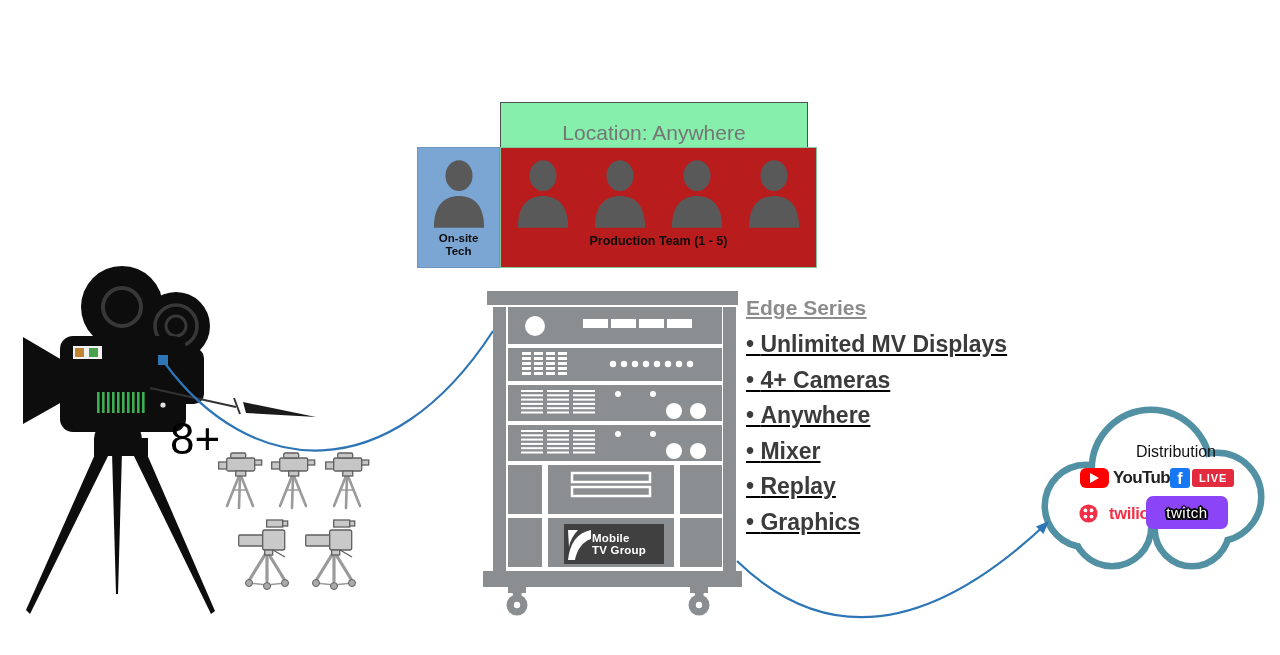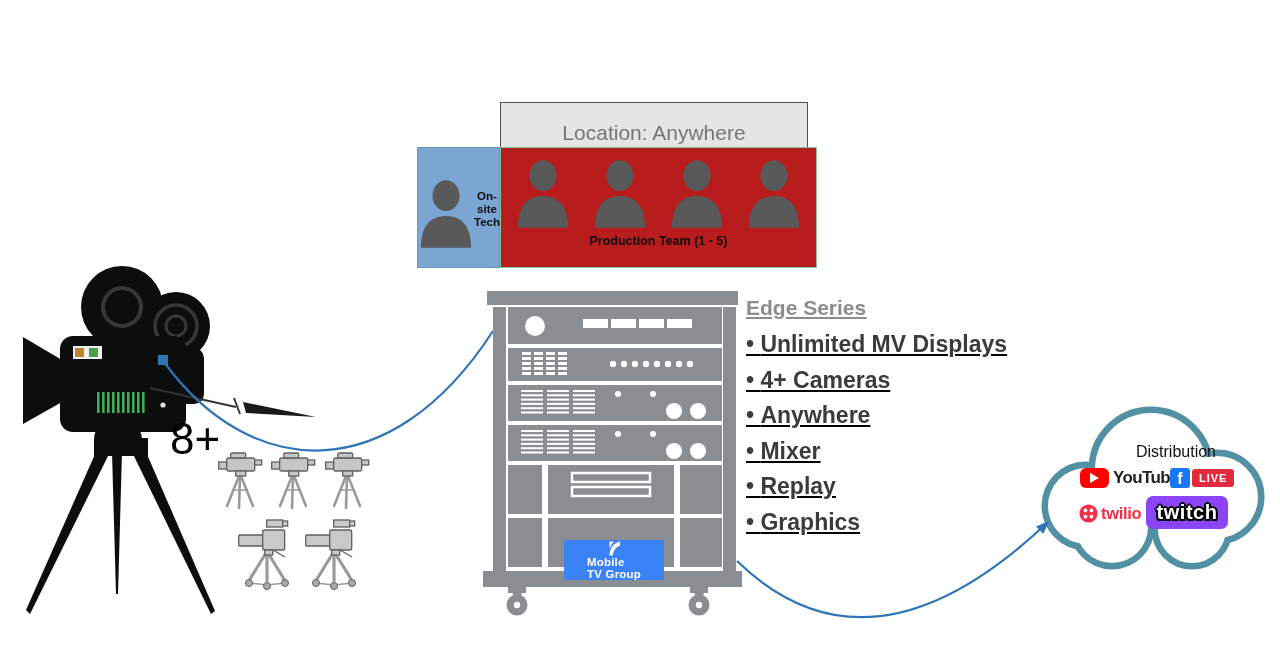--- a/index.html
+++ b/index.html
@@ -1,66 +1,66 @@
 <!DOCTYPE html>
 <html><head>
 <meta charset="utf-8">
 <style>
   html,body{margin:0;padding:0;background:#fff;}
   .stage{position:relative;width:1280px;height:655px;background:#ffffff;overflow:hidden;
          font-family:"Liberation Sans",sans-serif;}
   .abs{position:absolute;}
   
-  .location-box{left:500px;top:102px;width:308px;height:48px;background:#e5e5e5;
+  .location-box{left:500px;top:102px;width:308px;height:48px;background:#86efac;
     border:1.5px solid #4f4f4f;display:flex;align-items:flex-end;justify-content:center;
     z-index:1;box-sizing:border-box;}
   .location-box span{font-size:21px;color:#757575;padding-bottom:4px;}
   
   .onsite-box{left:417px;top:147px;width:83px;height:121px;background:#7ba6d4;z-index:2;
-    display:flex;flex-direction:row;align-items:center;box-sizing:border-box;
+    display:flex;flex-direction:column;align-items:center;box-sizing:border-box;
     border:1px solid #6d94bd;}
   .team-box{left:500px;top:147px;width:317px;height:121px;background:#b91c1c;z-index:2;
     display:flex;flex-direction:column;align-items:center;box-sizing:border-box;
     border:1px solid #83c79c;}
   .persons-row{display:flex;gap:21px;margin-top:12px;}
   .panel-label{font-weight:bold;color:#0d0d0d;text-align:center;line-height:1.15;}
   .onsite-box .panel-label{font-size:11.5px;width:58px;margin-top:4px;}
   .team-box .panel-label{font-size:12.5px;margin-top:6px;}
   
   .count-label{left:170px;top:414px;font-size:44px;color:#000;}
   
   .edge-block{left:746px;top:296px;width:290px;text-decoration:underline;}
   .edge-title{font-size:21px;font-weight:bold;color:#8c8c8c;text-decoration:underline;
     margin:0 0 7px 0;}
   .edge-list{list-style:none;margin:0;padding:0;}
   .edge-list li{font-size:23px;font-weight:bold;color:#3b3b3b;line-height:35.6px;}
   .edge-list li::before{content:"\2022\00a0";}
   
-  .mtg-logo{left:564px;top:540px;width:100px;height:40px;background:#3b82f6;
-    display:flex;align-items:center;z-index:3;flex-direction:column;}
+  .mtg-logo{left:564px;top:524px;width:100px;height:40px;background:#404040;
+    display:flex;align-items:center;z-index:3;}
   .mtg-text{color:#fff;font-weight:bold;font-size:11.5px;line-height:1.05;letter-spacing:0.2px;}
   
   .dist-title{left:1096px;top:443px;width:120px;text-align:right;font-size:16px;color:#111;z-index:4;}
   .yt-group{left:1080px;top:468px;display:flex;align-items:center;gap:4px;z-index:4;}
   .yt-play{width:29px;height:20px;background:#ff0000;border-radius:6px;display:flex;
     align-items:center;justify-content:center;}
   .yt-play i{display:block;width:0;height:0;border-left:9px solid #fff;
     border-top:5.5px solid transparent;border-bottom:5.5px solid transparent;}
   .yt-word{font-size:17px;font-weight:bold;color:#212121;letter-spacing:-0.6px;}
   .fb-group{left:1170px;top:468px;display:flex;align-items:center;gap:2px;z-index:4;}
   .fb-square{width:20px;height:20px;background:#1877f2;border-radius:3px;color:#fff;
     font-weight:bold;font-size:16px;display:flex;align-items:flex-end;justify-content:center;
     line-height:1.1;}
   .live-box{background:#e22b3e;color:#fff;font-weight:bold;font-size:11px;letter-spacing:1px;
     padding:3px 7px;border-radius:3px;}
-  .tw-group{left:1079px;top:504px;display:flex;align-items:center;gap:3px;z-index:4;}
+  .tw-group{left:1079px;top:504px;display:flex;align-items:center;gap:11px;z-index:4;}
   .twilio-word{font-size:16.5px;font-weight:bold;color:#f22f46;letter-spacing:-0.3px;}
   .twitch-box{left:1146px;top:496px;width:82px;height:33px;background:#8c44f7;border-radius:7px;
     display:flex;align-items:center;justify-content:center;z-index:4;}
-  .twitch-word{font-size:20px;font-weight:700;color:#fff;letter-spacing:0.5px;
+  .twitch-word{font-size:15px;font-weight:400;color:#fff;letter-spacing:0.5px;
     text-shadow:-2px 0 #000,2px 0 #000,0 -2px #000,0 2px #000,
                 -1.5px -1.5px #000,1.5px -1.5px #000,-1.5px 1.5px #000,1.5px 1.5px #000;}
 </style>
 </head>
 <body>
 
 <div class="stage">
 
   <svg class="abs" style="left:0;top:0;" width="1280" height="655" viewBox="0 0 1280 655">
     <defs>

